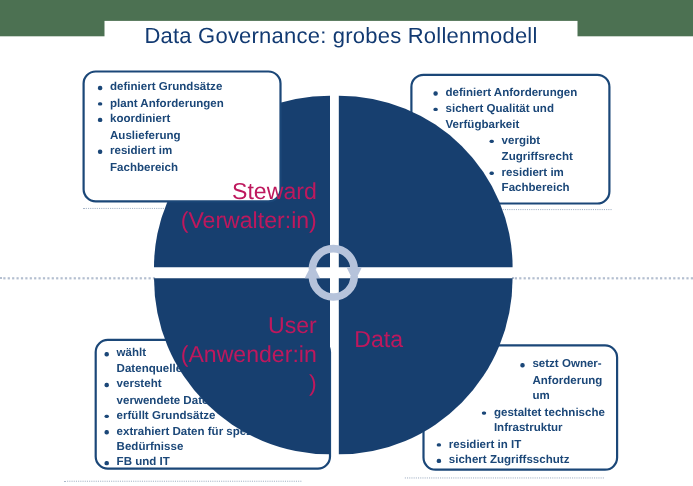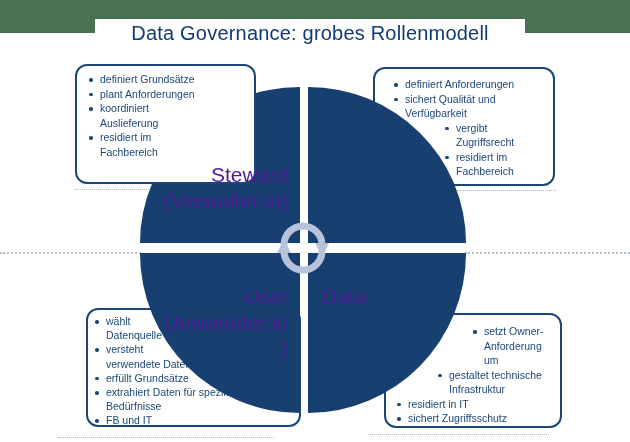--- a/index.html
+++ b/index.html
@@ -14,39 +14,39 @@
   .title{font-size:20px;font-weight:normal;color:#123A72;white-space:nowrap;letter-spacing:0.2px;}
   
   .dotline{position:absolute;height:0;border-top:2px dotted #B4BFD0;z-index:0;}
   .dotline.thin{border-top:1px dotted #A8B6C8;}
   
   .quad{position:absolute;background:#173F6F;z-index:2;}
   .q-tl{left:140px;top:87px;width:160px;height:156px;border-top-left-radius:100%;}
   .q-tr{left:308px;top:87px;width:158px;height:156px;border-top-right-radius:100%;}
   .q-bl{left:140px;top:253px;width:160px;height:160px;border-bottom-left-radius:100%;}
   .q-br{left:308px;top:253px;width:158px;height:160px;border-bottom-right-radius:100%;}
-  .qlabel{position:absolute;z-index:4;color:#4c1d95;font-size:21px;line-height:26px;white-space:nowrap;}
+  .qlabel{position:absolute;z-index:4;color:#be185d;font-size:21px;line-height:26px;white-space:nowrap;}
   .qlabel span{display:block;}
   .ql-steward{right:342px;top:162px;text-align:right;}
   .ql-owner{left:322px;top:162px;text-align:left;}
   .ql-user{right:342px;top:284px;text-align:right;}
-  .ql-dm{left:322px;top:284px;text-align:left;}
+  .ql-dm{left:322px;top:296px;text-align:left;}
   .cycle-icon{position:absolute;left:271px;top:216px;z-index:5;}
   
   .box{position:absolute;background:#ffffff;border:2px solid #1B4778;border-radius:12px;
        z-index:1;box-sizing:border-box;color:#1B4778;font-size:10.5px;line-height:14.5px;}
   .box-tl{left:75px;top:64px;width:181px;height:120px;padding:6px 6px 0 11px;z-index:3;}
   .box-tr{left:373px;top:67px;width:182px;height:119px;padding:8px 4px 0 18px;}
   .box-bl{left:58px;top:308px;width:215px;height:119px;padding:4px 3px 0 6px;line-height:14.2px;margin-left:28px;}
   .box-br{left:384px;top:313px;width:178px;height:115px;padding:9px 2px 0 10px;}
   .bullet-item{display:flex;align-items:flex-start;}
   .bullet-dot{flex:0 0 12px;position:relative;}
   .bullet-dot::before{content:"";position:absolute;left:1px;top:6px;width:3.5px;height:3.5px;
        border-radius:50%;background:#1B4778;}
-  .bullet-text{white-space:pre-line;}
+  .bullet-text{white-space:pre-line;font-weight:bold;}
   .box-tr .ind-1{padding-left:51px;}
   .box-br .ind-1{padding-left:41px;}
   .box-br .ind-2{padding-left:76px;}
 </style>
 </head>
 <body>
 
 <div class="stage">
 
   <div class="band"></div>

